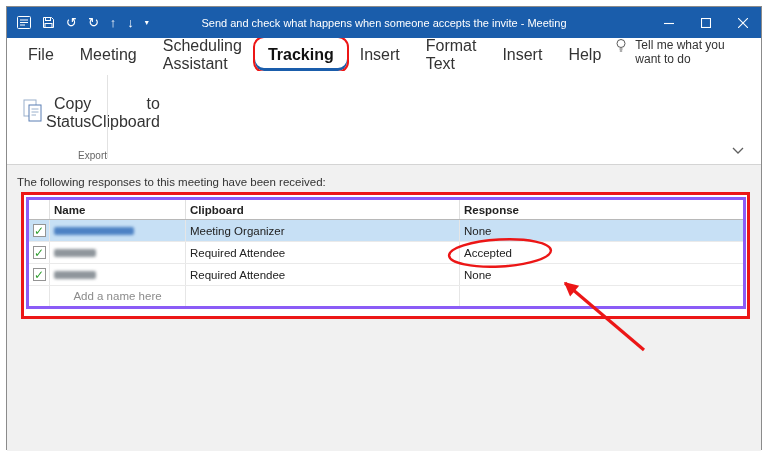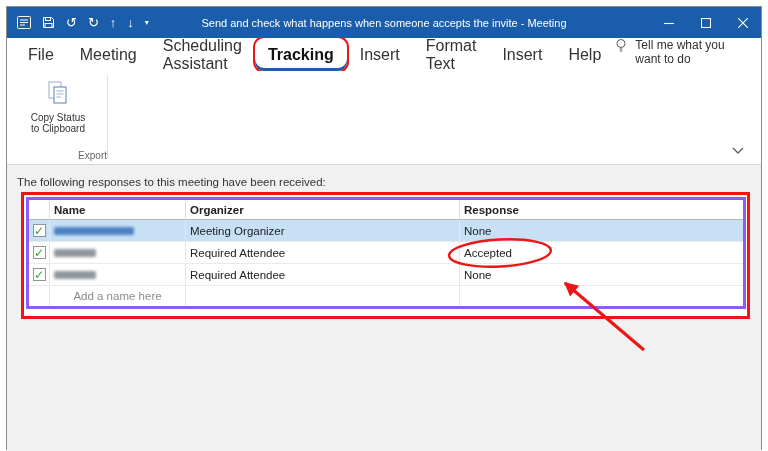--- a/index.html
+++ b/index.html
@@ -28,22 +28,22 @@
   .tabrow{height:33px;background:#fff;display:flex;align-items:stretch;padding-left:8px;}
   .tab{display:flex;align-items:center;padding:3px 13px;font-size:16px;color:#333;}
   .tab.active{font-weight:700;color:#111;
               box-shadow:inset 0 -3px 0 var(--accent);
               outline:2px solid var(--ann);outline-offset:0px;border-radius:9px;}
   .tellme{margin-left:auto;display:flex;gap:7px;
           padding-right:18px;font-size:12px;color:#333;}
   
   .ribbonbody{position:relative;height:94px;background:#fff;border-bottom:1px solid #d4d4d4;}
   .bigbtn{position:absolute;left:12px;top:5px;width:78px;height:74px;
-          display:flex;flex-direction:column;align-items:center;
-          font-size:10px;color:#333;text-align:center;border:1px solid transparent;}
+          display:flex;flex-direction:row;align-items:center;
+          font-size:16px;color:#333;text-align:right;border:1px solid transparent;}
   .bigbtn .copyicon{margin:3px 0 4px 0;}
   .gsep{position:absolute;left:100px;top:4px;bottom:6px;width:1px;background:#e2e2e2;}
   .glabel{position:absolute;left:0;width:100px;bottom:3px;text-align:right;
           font-size:10px;color:#666;}
   .collapse{position:absolute;right:12px;bottom:6px;width:22px;height:16px;
             display:flex;align-items:center;justify-content:center;}
   
   .content{position:relative;height:286px;background:#f1f1f1;}
   .intro{position:absolute;left:10px;top:11px;font-size:11.5px;color:#333;}
   .tablebox{position:absolute;left:14px;top:27px;width:729px;height:127px;
@@ -172,21 +172,21 @@
         <colgroup>
           <col style="width:22px">
             <col style="width:136px">
             <col style="width:274px">
             <col style="width:285px">
         </colgroup>
         <thead>
             <tr id="headrow">
               <th class="cb"></th>
               <th>Name</th>
-              <th>Organizer</th>
+              <th>Clipboard</th>
               <th>Response</th>
             </tr>
           </thead>
         <tbody id="tbody">
             <tr class="selected">
               <td class="cb"><span class="checkbox">✓</span></td>
               <td><span class="blur link"></span></td>
               <td>Meeting Organizer</td>
               <td><span>None</span></td>
             </tr>

